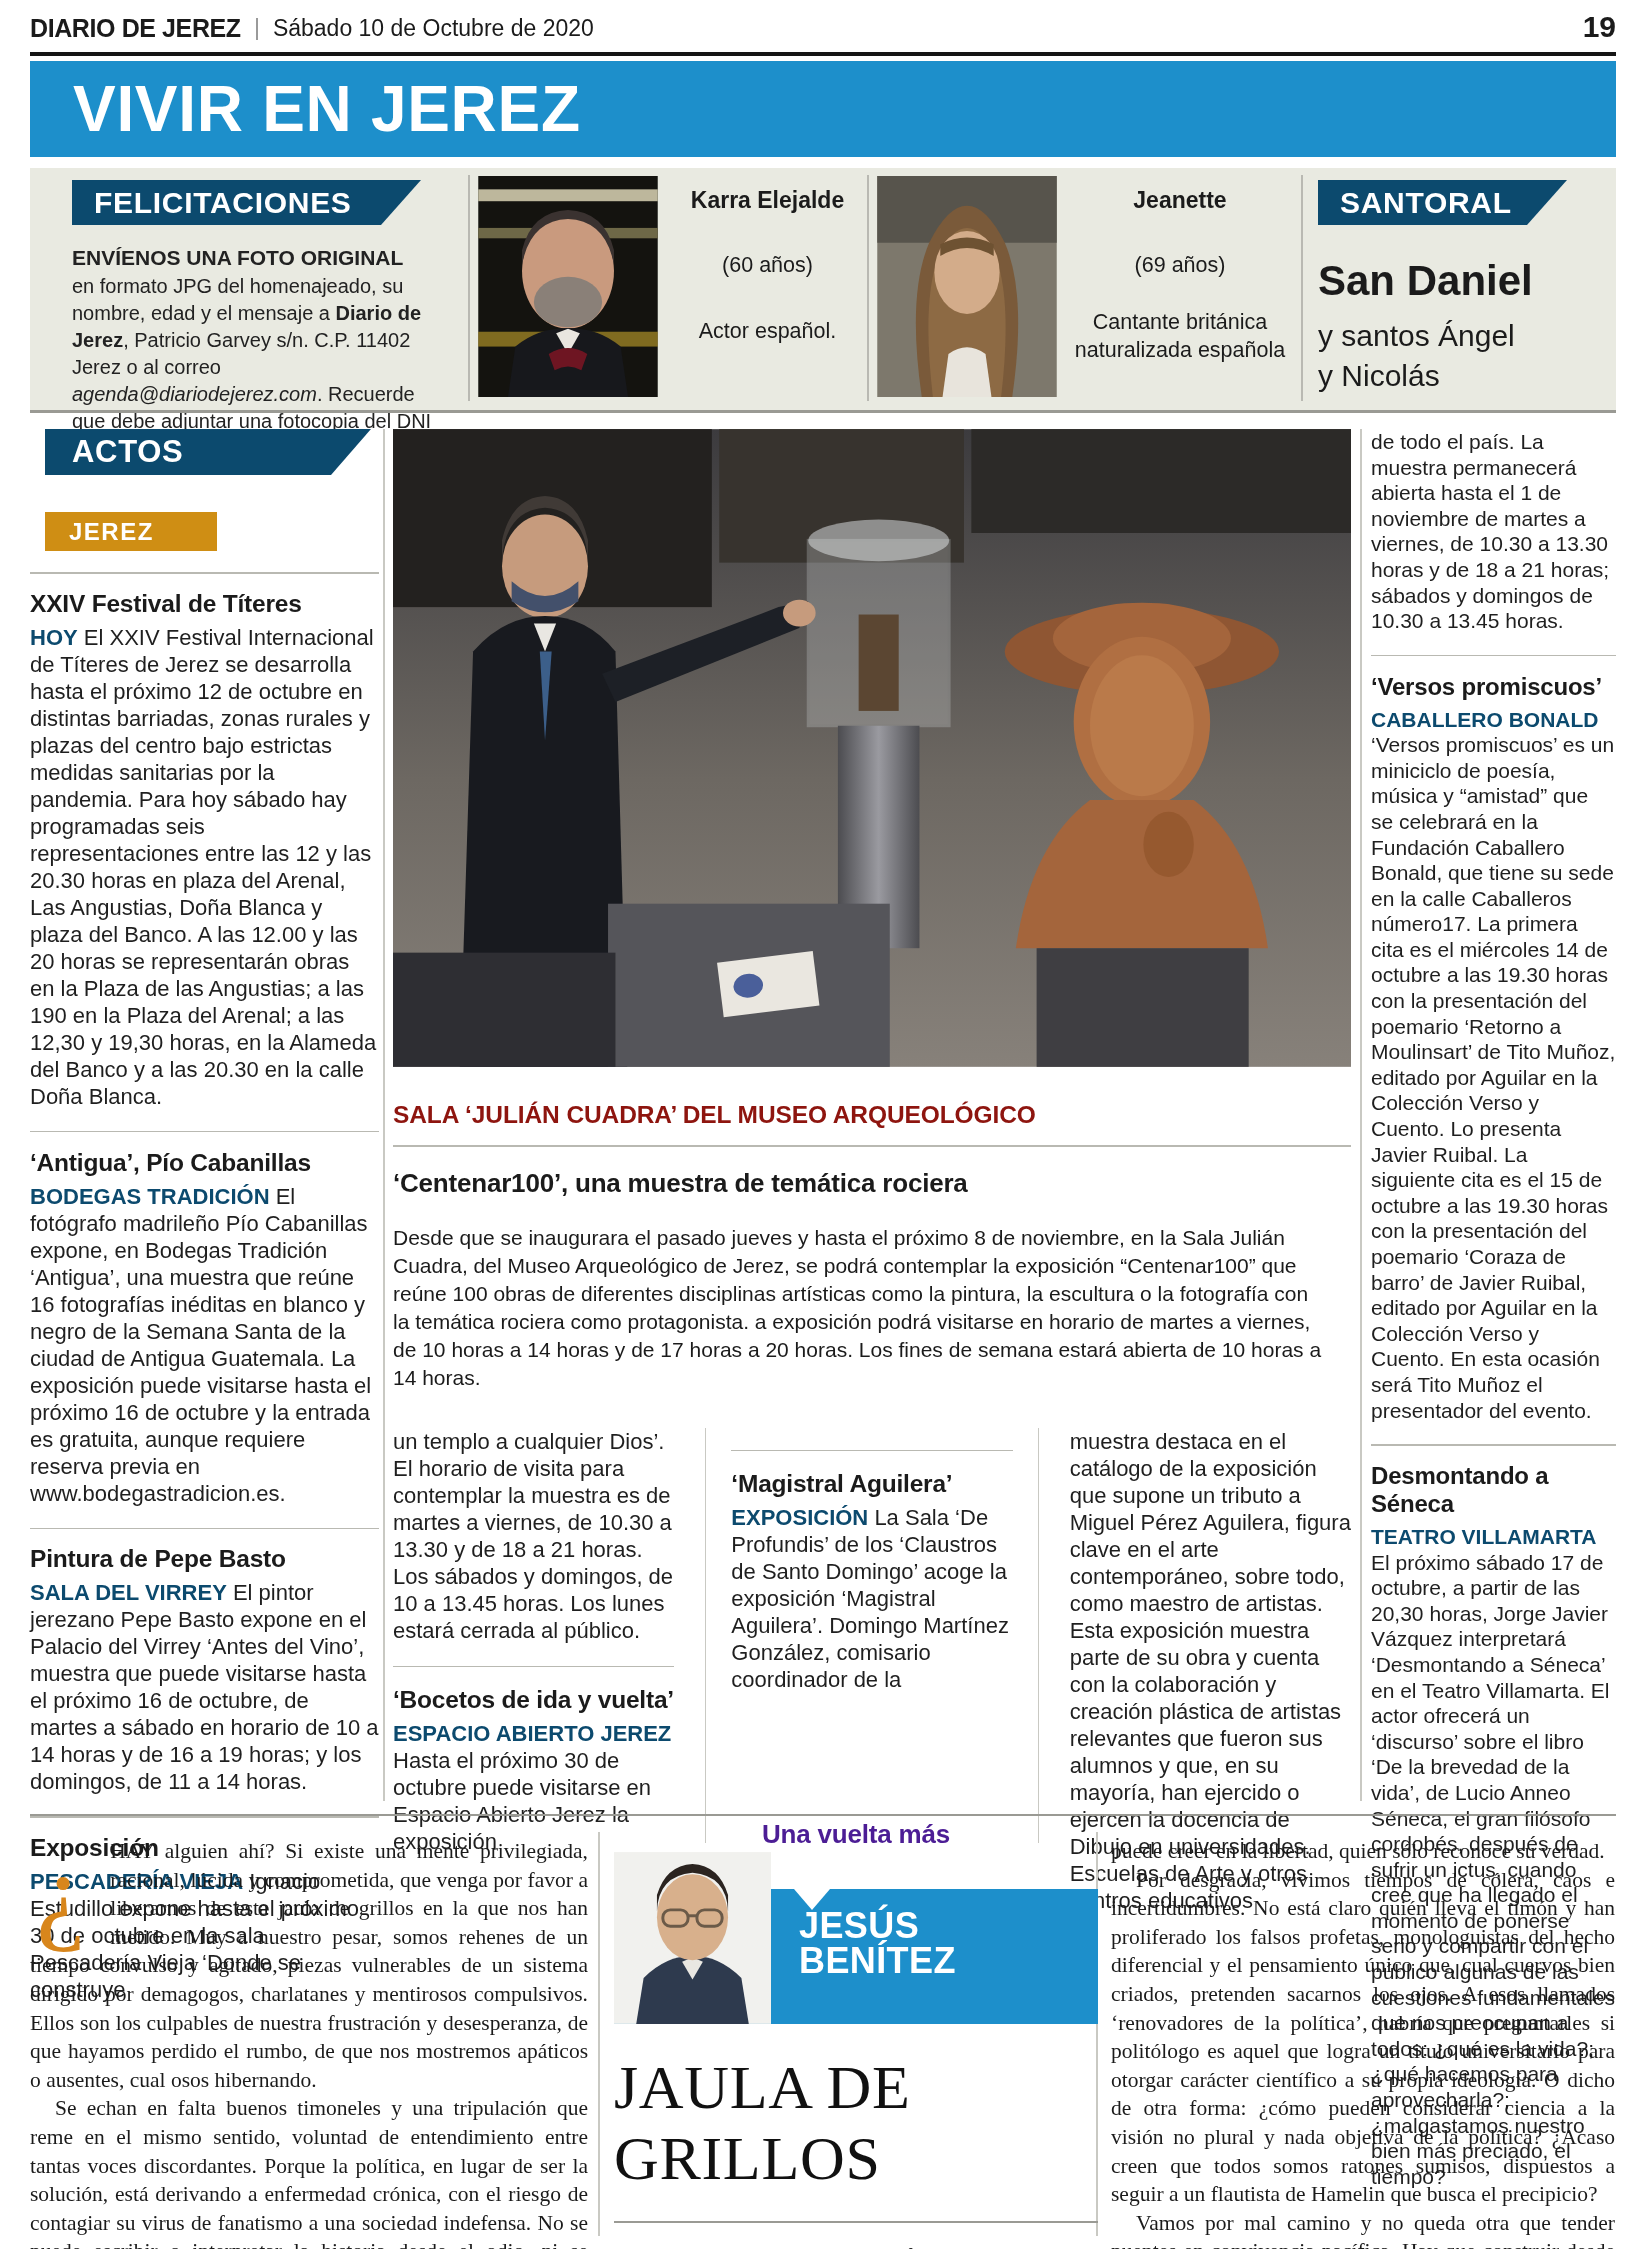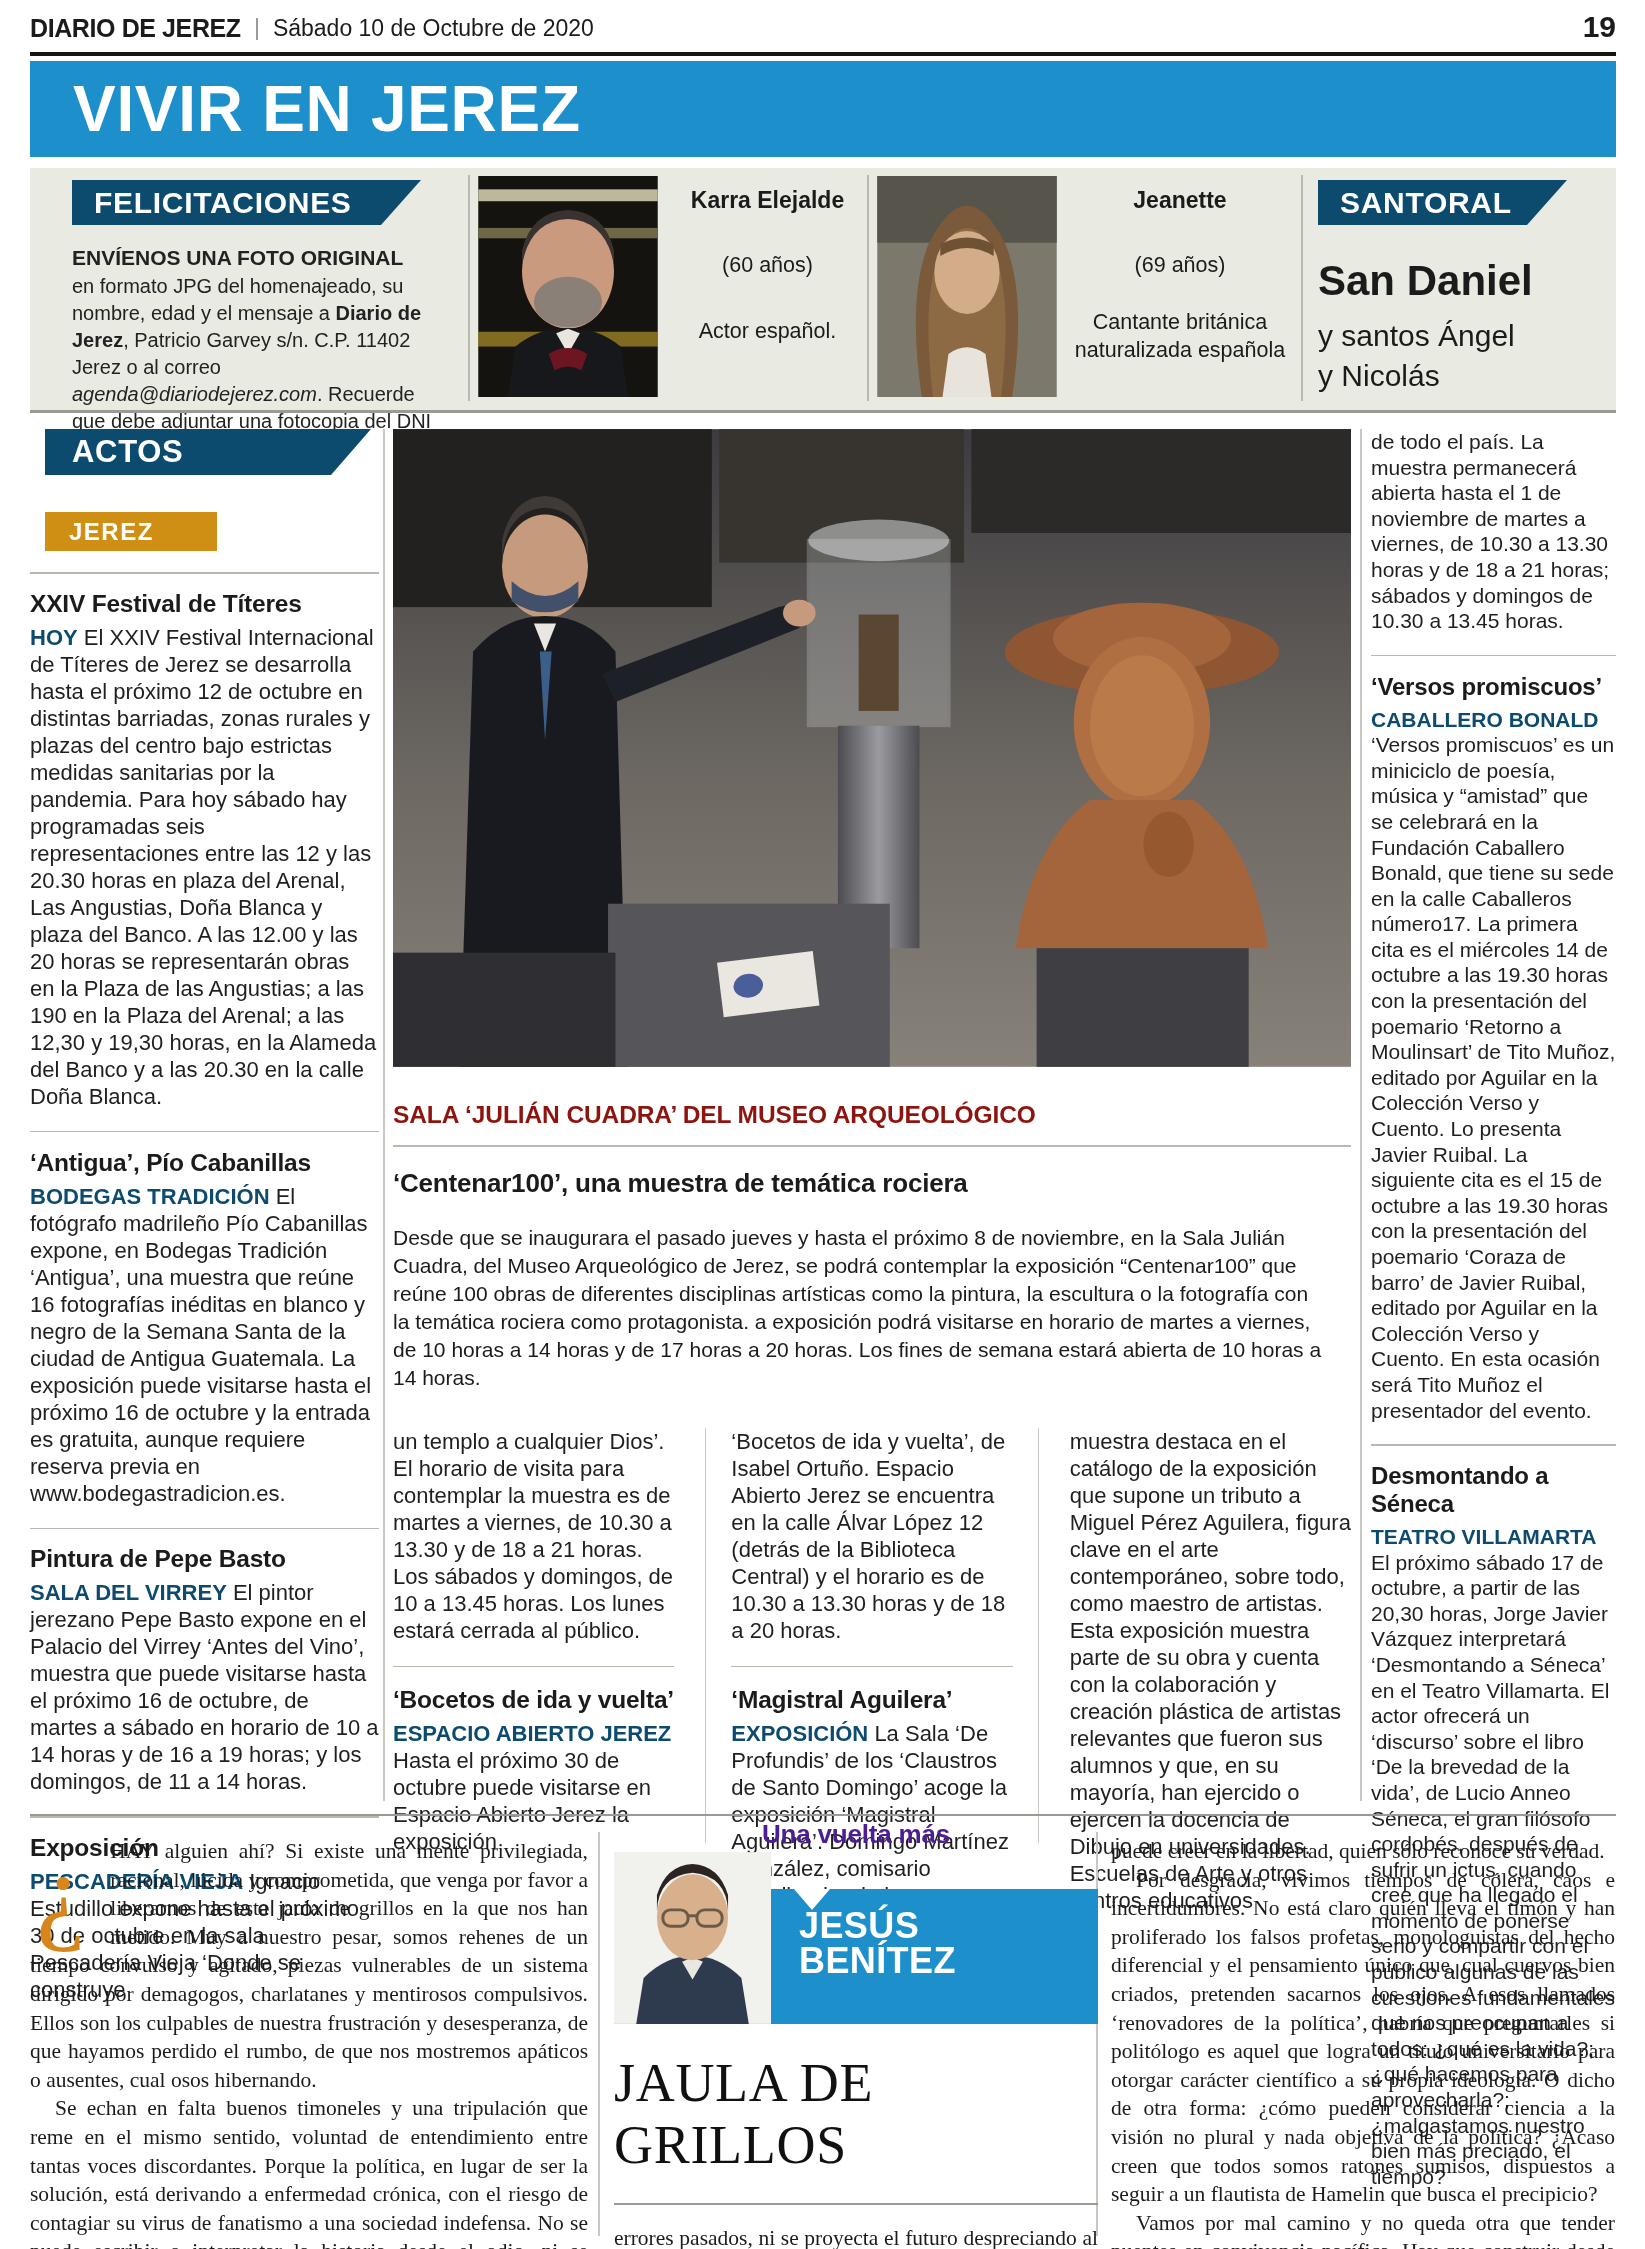--- a/index.html
+++ b/index.html
@@ -76,21 +76,21 @@
   .op-left { position:absolute; left:30px; top:1837px; width:558px; font-family:"Liberation Serif",serif; font-size:21.5px; line-height:28.6px; text-align:justify; }
   .dropcap { float:left; font-size:111px; line-height:89px; color:#d8861c; padding:10.4px 25px 0 6px; font-family:"Liberation Serif",serif; }
   .op-left p + p { text-indent:25px; }
   .op-mid { position:absolute; left:614px; top:1819px; width:484px; }
   .op-label { text-align:center; font-weight:800; font-size:26px; color:#4c1d95; letter-spacing:-0.2px; }
   .byline-card { position:relative; margin-top:39px; height:135px; }
   .byline-box { position:absolute; left:0; top:0; width:100%; height:100%; background:#1d8fcb; }
   .byline-box::before { content:""; position:absolute; top:0; left:180px; width:0; height:0; border-left:18px solid transparent; border-right:18px solid transparent; border-top:21px solid #ffffff; }
   .byline-photo { position:absolute; left:0; top:-37px; width:157px; height:172px; overflow:hidden; }
   .byline-name { position:absolute; left:185px; top:19px; color:#fff; font-weight:800; font-size:36px; line-height:35px; letter-spacing:0.4px; }
-  .op-title { margin-top:28px; font-family:"Liberation Serif",serif; font-size:54px; letter-spacing:0.7px; font-weight:400; color:#111; }
+  .op-title { margin-top:28px; font-family:"Liberation Serif",serif; font-size:62px; letter-spacing:0.7px; font-weight:400; color:#111; }
   .op-mid-rule { height:1.5px; background:#9a9a94; margin-top:27px; }
   .op-mid-body { margin-top:19px; font-size:21.5px; line-height:28.6px; text-align:justify; }
   .op-right { position:absolute; left:1111px; top:1837px; width:504px; font-family:"Liberation Serif",serif; font-size:21.5px; line-height:28.6px; text-align:justify; }
   .op-right p + p { text-indent:25px; }
   .vr-b { top:1832px; height:404px; }
 </style>
 </head>
 <body>
 
 <div class="masthead">
@@ -268,21 +268,20 @@
     <div class="mid-col">
       <p class="cont">un templo a cualquier Dios’. El horario de visita para contemplar la muestra es de martes a viernes, de 10.30 a 13.30 y de 18 a 21 horas. Los sábados y domingos, de 10 a 13.45 horas. Los lunes estará cerrada al público.</p>
       <div class="hdiv"></div>
       <div class="art">
         <h3>‘Bocetos de ida y vuelta’</h3>
         <p><span class="kick">ESPACIO ABIERTO JEREZ</span> <span>Hasta el próximo 30 de octubre puede visitarse en Espacio Abierto Jerez la exposición</span></p>
       </div>
     </div>
 
     <div class="mid-col">
-      <p class="cont">‘Bocetos de ida y vuelta’, de Isabel Ortuño. Espacio Abierto Jerez se encuentra en la calle Álvar López 12 (detrás de la Biblioteca Central) y el horario es de 10.30 a 13.30 horas y de 18 a 20 horas.</p>
       <div class="hdiv"></div>
       <div class="art">
         <h3>‘Magistral Aguilera’</h3>
         <p><span class="kick">EXPOSICIÓN</span> <span>La Sala ‘De Profundis’ de los ‘Claustros de Santo Domingo’ acoge la exposición ‘Magistral Aguilera’. Domingo Martínez González, comisario coordinador de la</span></p>
       </div>
     </div>
 
     <div class="mid-col">
       <p class="cont">muestra destaca en el catálogo de la exposición que supone un tributo a Miguel Pérez Aguilera, figura clave en el arte contemporáneo, sobre todo, como maestro de artistas. Esta exposición muestra parte de su obra y cuenta con la colaboración y creación plástica de artistas relevantes que fueron sus alumnos y que, en su mayoría, han ejercido o ejercen la docencia de Dibujo en universidades. Escuelas de Arte y otros centros educativos</p>
     </div>

